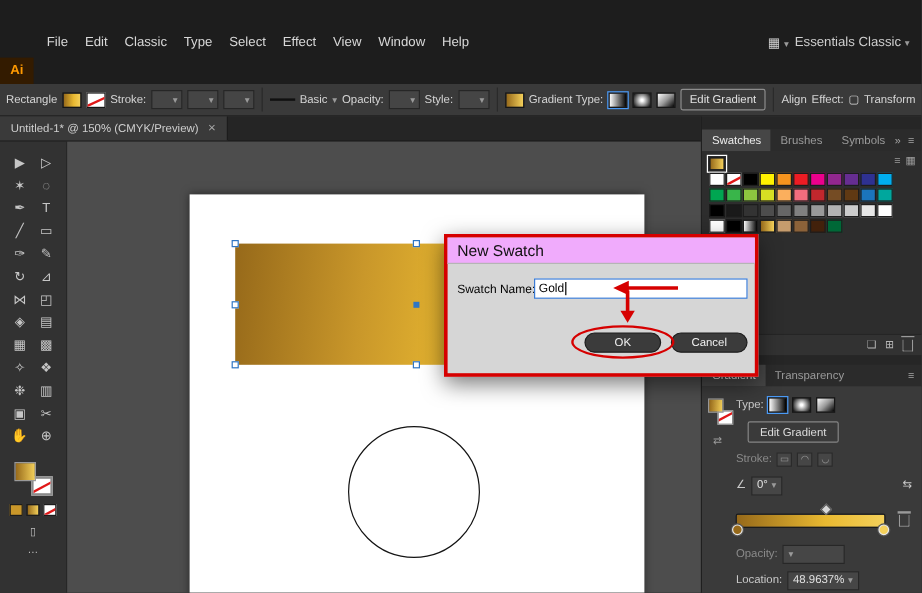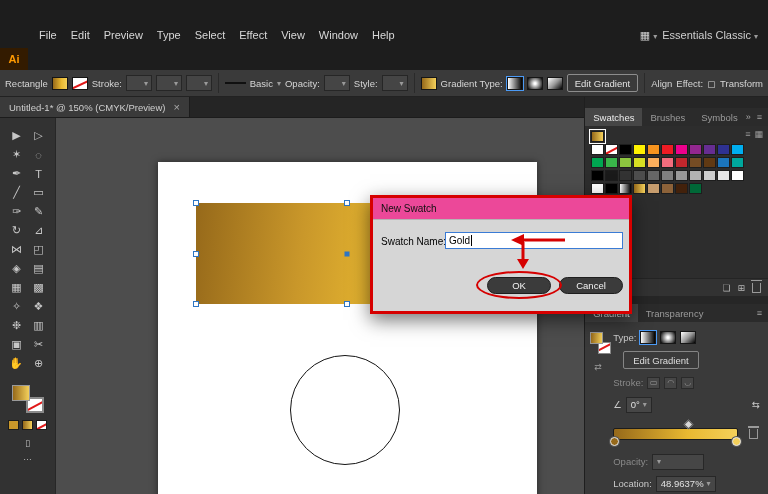--- a/index.html
+++ b/index.html
@@ -109,21 +109,21 @@
   .gstop-r { right:19px; background:#f4d05a; }
   .gmid { position:absolute; top:1px; left:48.96%; width:7px; height:7px; background:#d8d8d8; border:1px solid #555; transform:rotate(45deg); }
   .trash { width:9px; height:10px; border:1px solid #9a9a9a; border-top:none; border-radius:0 0 1px 1px; position:relative; }
   .trash::before { content:""; position:absolute; top:-3px; left:-2px; right:-2px; height:1.5px; background:#9a9a9a; }
   .gbar-trash { position:absolute; right:2px; top:9px; }
   .pfill { flex:1; background:#343434; }
 
   
   .dialog { position:absolute; left:370px; top:195px; width:262px; height:119px; z-index:60;
             border:3px solid #d60000; background:#d6d6d6; box-shadow:0 6px 18px rgba(0,0,0,0.55); }
-  .dlg-title { height:22px; background:#ec4899; border-bottom:1px solid #b5b5b5; font-size:10px; color:#111;
+  .dlg-title { height:22px; background:#f0abfc; border-bottom:1px solid #b5b5b5; font-size:13px; color:#111;
                display:flex; align-items:center; padding-left:8px; }
   .dlg-body { position:relative; height:91px; }
   .dlg-label { position:absolute; left:8px; top:16px; font-size:10px; color:#000; }
   .dlg-input { position:absolute; left:72px; top:12px; width:178px; height:17px; background:#fff; border:1px solid #3a7bd5;
                font-size:10px; color:#000; display:flex; align-items:center; padding:0 3px; }
   .text-caret { width:1px; height:11px; background:#000; margin-left:1px; }
   .dlg-btn { position:absolute; top:57px; width:64px; height:17px; background:#3b3b3b; color:#f2f2f2; font-size:9.5px;
              border:1px solid #1e1e1e; border-radius:9px; display:flex; align-items:center; justify-content:center;
              font-family:"Liberation Sans","DejaVu Sans",sans-serif; }
   .btn-ok { left:114px;text-align:right; } .btn-cancel { left:186px; }
@@ -133,21 +133,21 @@
 </head>
 <body>
 
 <div class="app">
 
   <div class="menubar">
     <div class="ai-logo">Ai</div>
     <div class="menus">
         <div class="menu-item">File</div>
         <div class="menu-item">Edit</div>
-        <div class="menu-item">Preview</div>
+        <div class="menu-item">Classic</div>
         <div class="menu-item">Type</div>
         <div class="menu-item">Select</div>
         <div class="menu-item">Effect</div>
         <div class="menu-item">View</div>
         <div class="menu-item">Window</div>
         <div class="menu-item">Help</div>
       </div>
     <div class="mb-right">
       <span>▦ <span class="caret">▾</span></span>
       <span><span>Essentials Classic</span> <span class="caret">▾</span></span>

